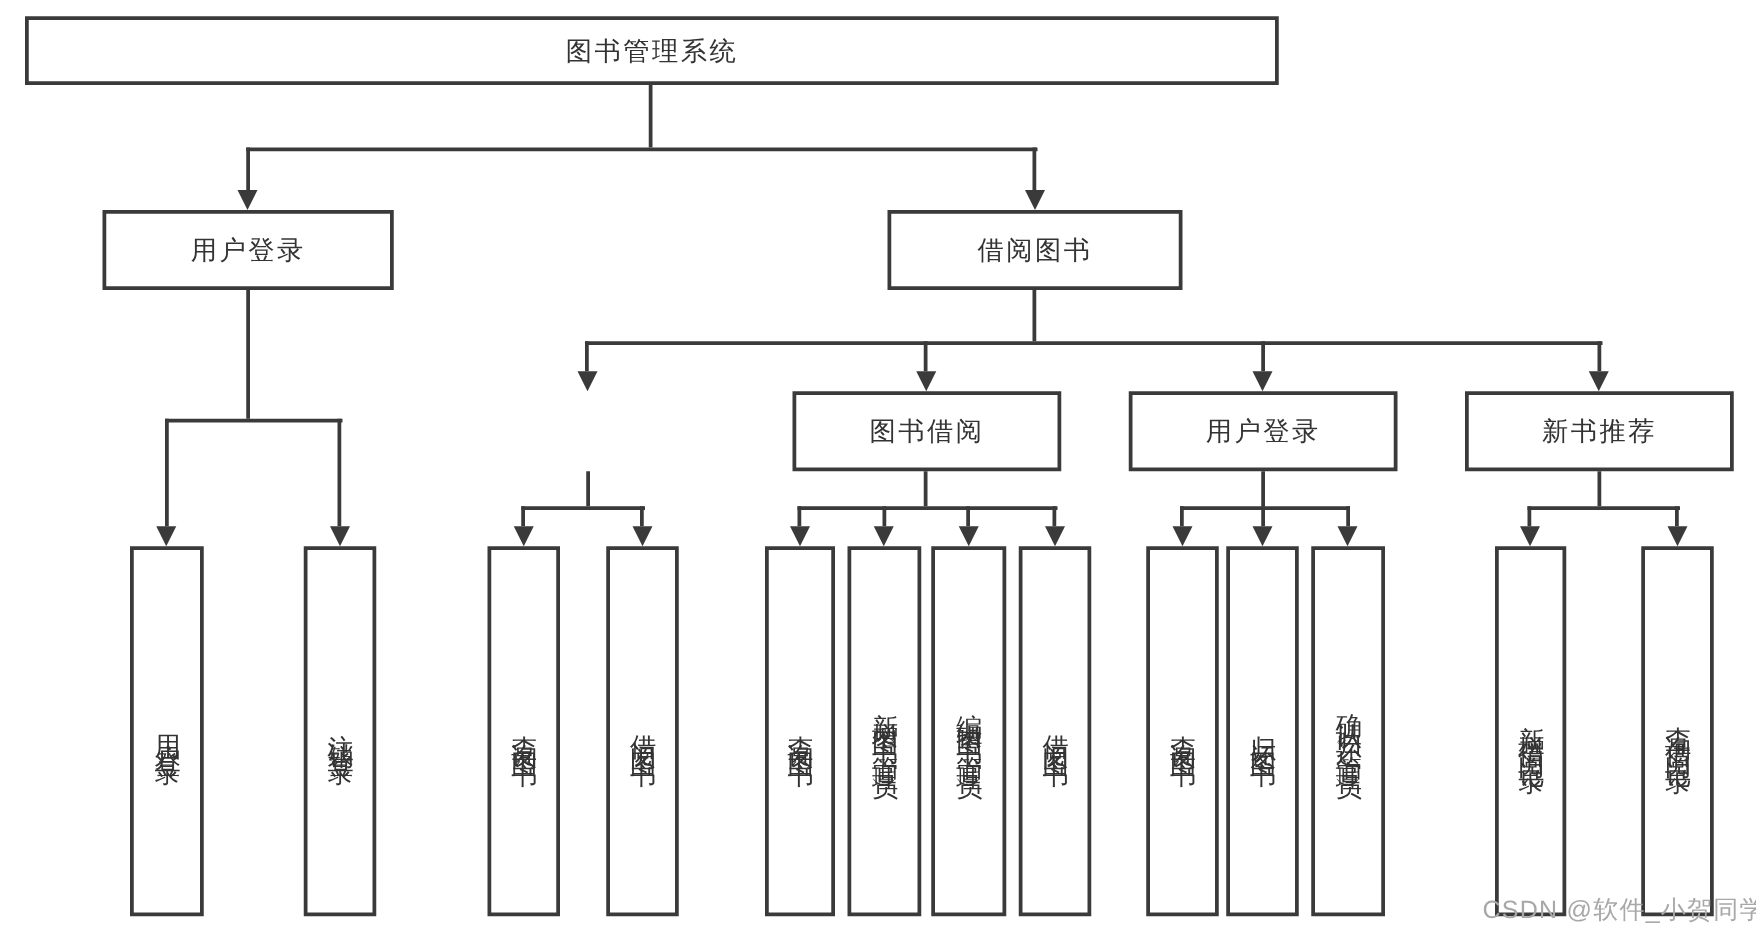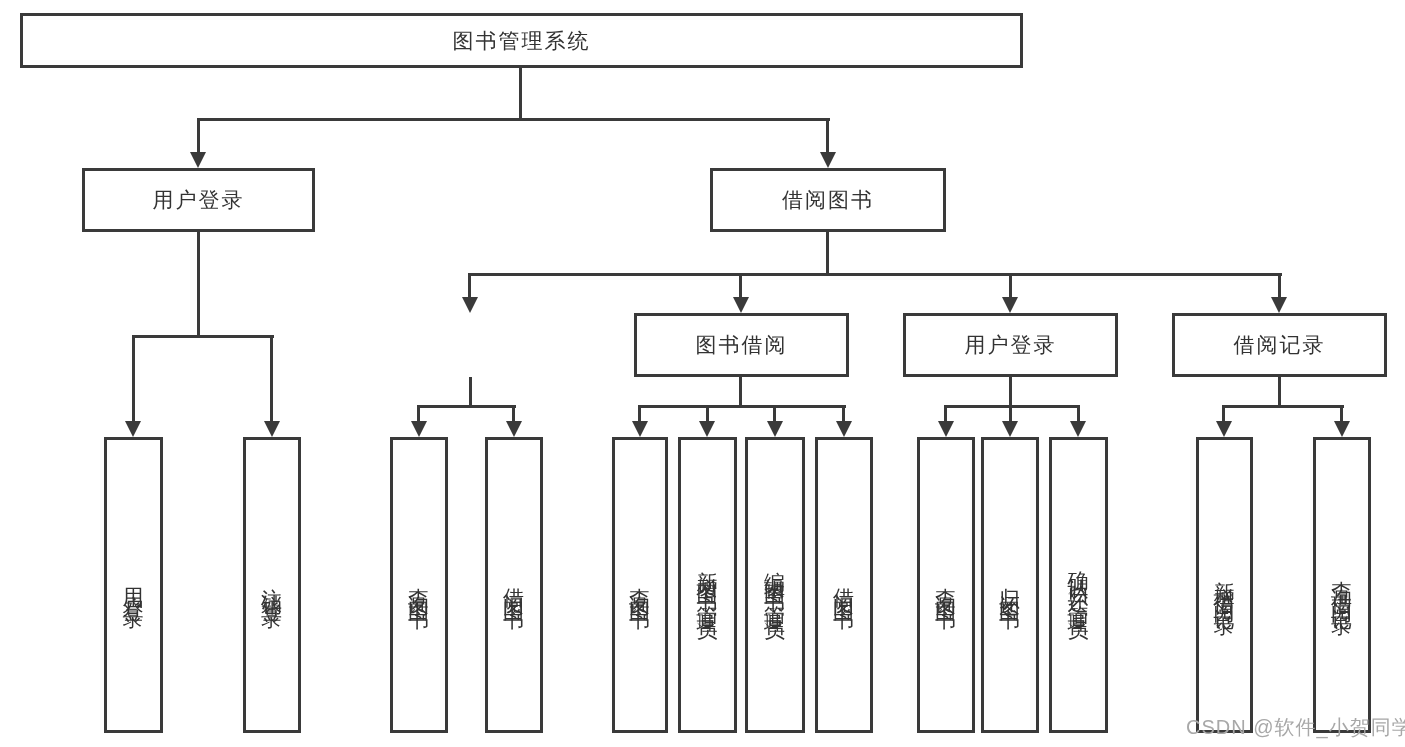--- a/index.html
+++ b/index.html
@@ -100,21 +100,21 @@
   <div class="vline" style="left:1278px;top:273px;height:24px;"></div>
   <div class="ah" style="left:1271px;top:297px;"></div>
 
   <div class="box" style="left:634px;top:313px;width:215px;height:64px;">
     <span>图书借阅</span>
   </div>
   <div class="box" style="left:903px;top:313px;width:215px;height:64px;">
     <span>用户登录</span>
   </div>
   <div class="box" style="left:1172px;top:313px;width:215px;height:64px;">
-    <span>借阅记录</span>
+    <span>新书推荐</span>
   </div>
 
   <div class="vline" style="left:469px;top:377px;height:28px;"></div>
   <div class="hline" style="left:417px;top:405px;width:99px;"></div>
   <div class="vline" style="left:417px;top:405px;height:16px;"></div>
   <div class="ah" style="left:411px;top:421px;"></div>
   <div class="vline" style="left:512px;top:405px;height:16px;"></div>
   <div class="ah" style="left:506px;top:421px;"></div>
 
   <div class="vline" style="left:739px;top:377px;height:28px;"></div>

